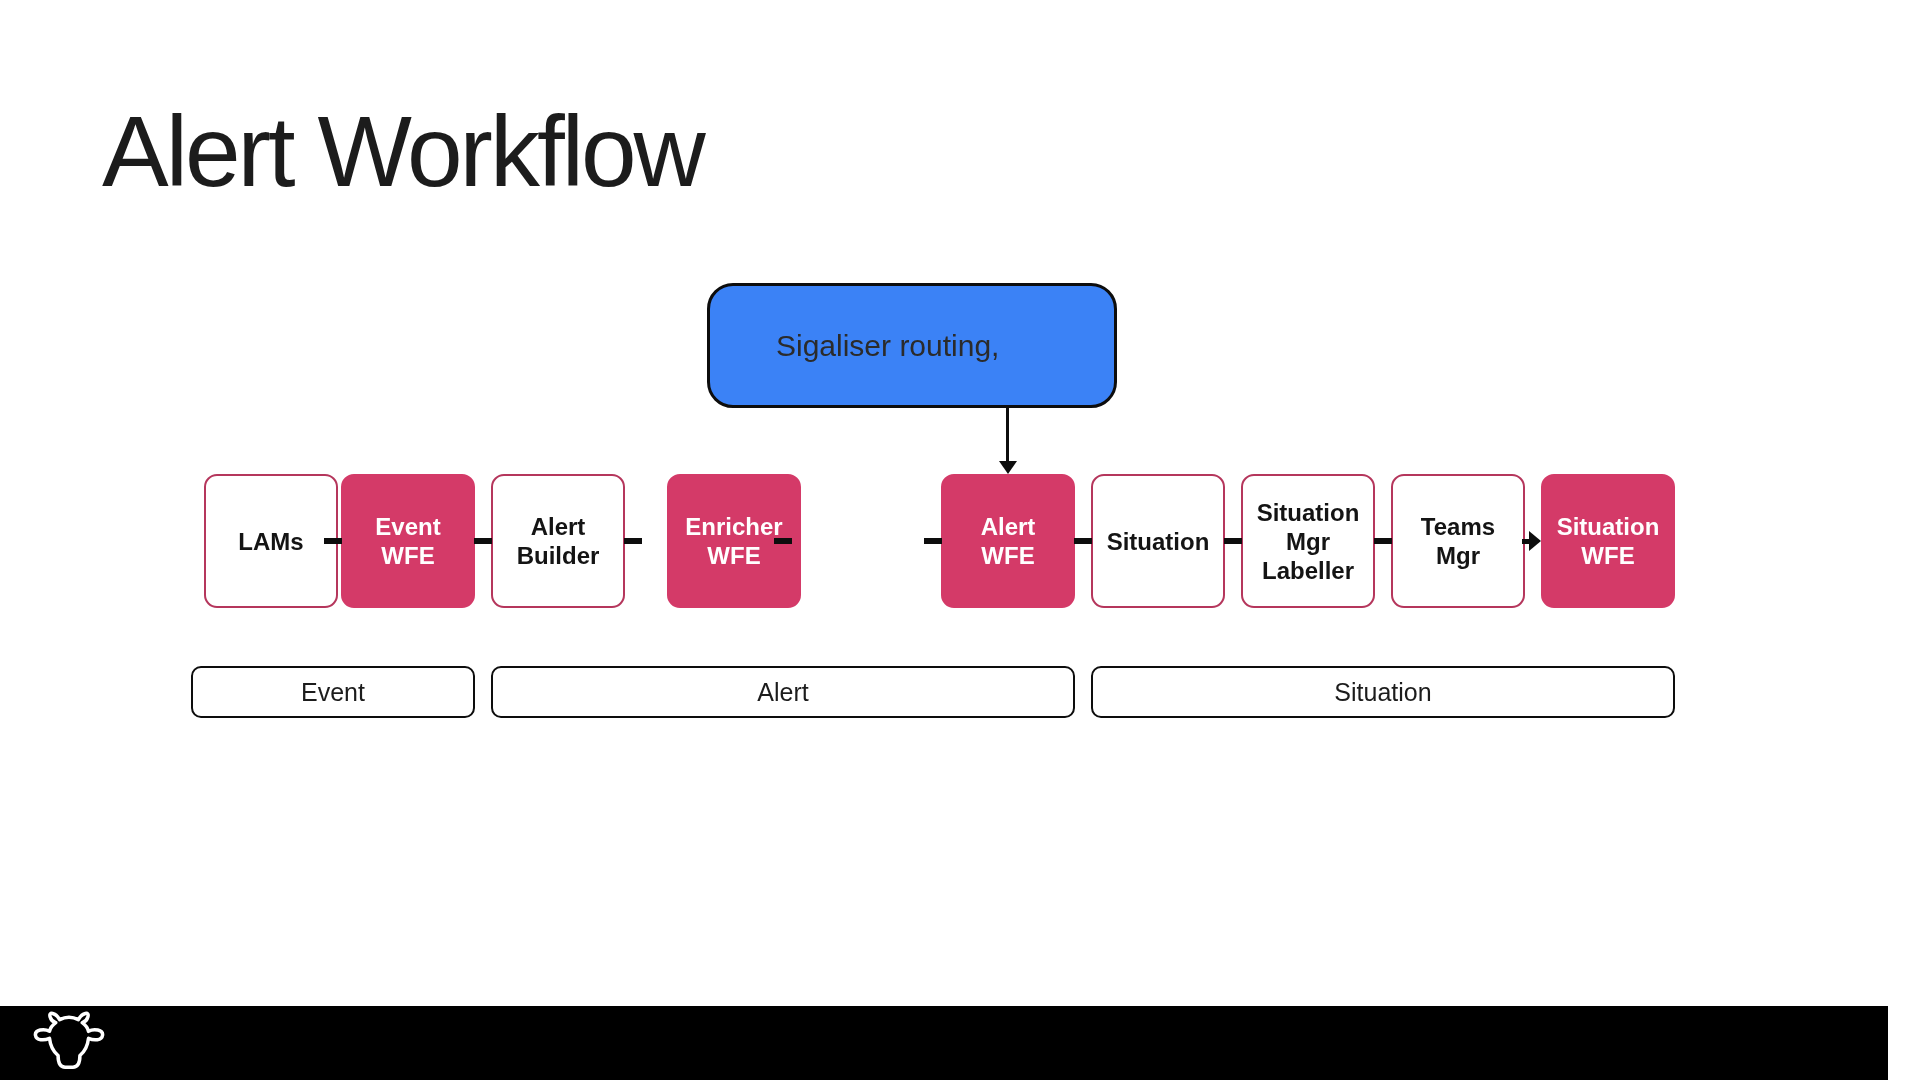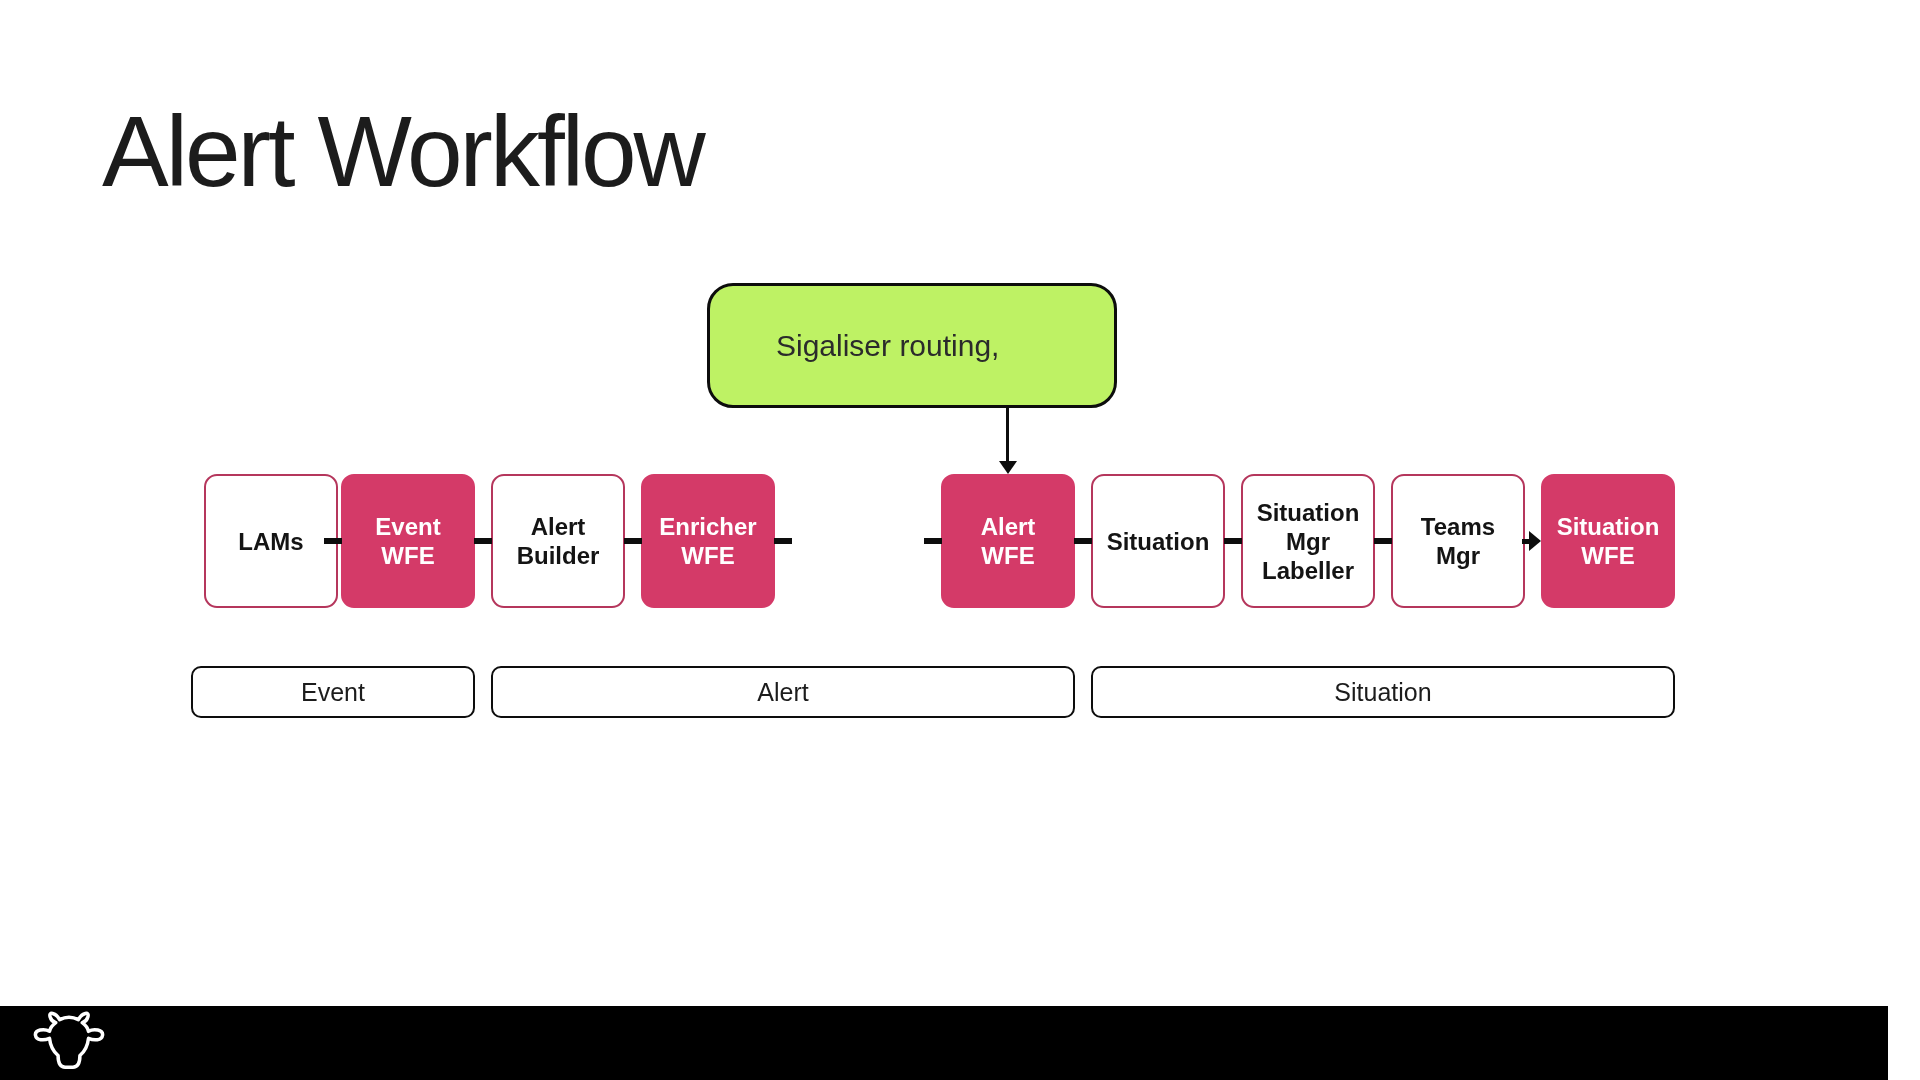--- a/index.html
+++ b/index.html
@@ -9,21 +9,21 @@
   }
   
   .title{
     position:absolute;left:102px;top:96px;
     font-size:100px;font-weight:400;letter-spacing:-3px;color:#1c1c1c;
     line-height:1.1;white-space:nowrap;
   }
   
   .callout{
     position:absolute;left:707px;top:283px;width:410px;height:125px;
-    background:#bef264;border:3.5px solid #0d0d0d;border-radius:26px;
+    background:#3b82f6;border:3.5px solid #0d0d0d;border-radius:26px;
     display:flex;flex-direction:column;justify-content:center;
     padding-left:66px;box-sizing:border-box;
   }
   .callout .line{font-size:30px;line-height:40px;color:#2b2b2b;}
   
   .drop-line{position:absolute;left:1006px;top:408px;width:3px;height:54px;background:#0d0d0d;}
   .drop-head{
     position:absolute;left:999px;top:461px;width:0;height:0;
     border-left:9px solid transparent;border-right:9px solid transparent;
     border-top:13px solid #0d0d0d;
@@ -73,21 +73,21 @@
     <span>LAMs</span>
   </div>
   <div class="node filled" style="left:341px">
     <span>Event</span>
     <span>WFE</span>
   </div>
   <div class="node outline" style="left:491px">
     <span>Alert</span>
     <span>Builder</span>
   </div>
-  <div class="node filled" style="left:641px">
+  <div class="node filled" style="left:667px">
     <span>Enricher</span>
     <span>WFE</span>
   </div>
   <div class="node filled" style="left:941px">
     <span>Alert</span>
     <span>WFE</span>
   </div>
   <div class="node outline" style="left:1091px">
     <span>Situation</span>
   </div>

